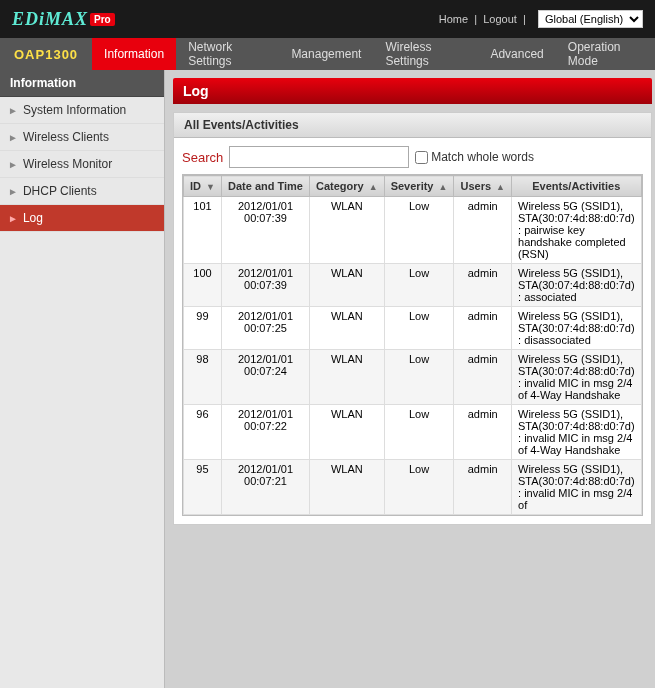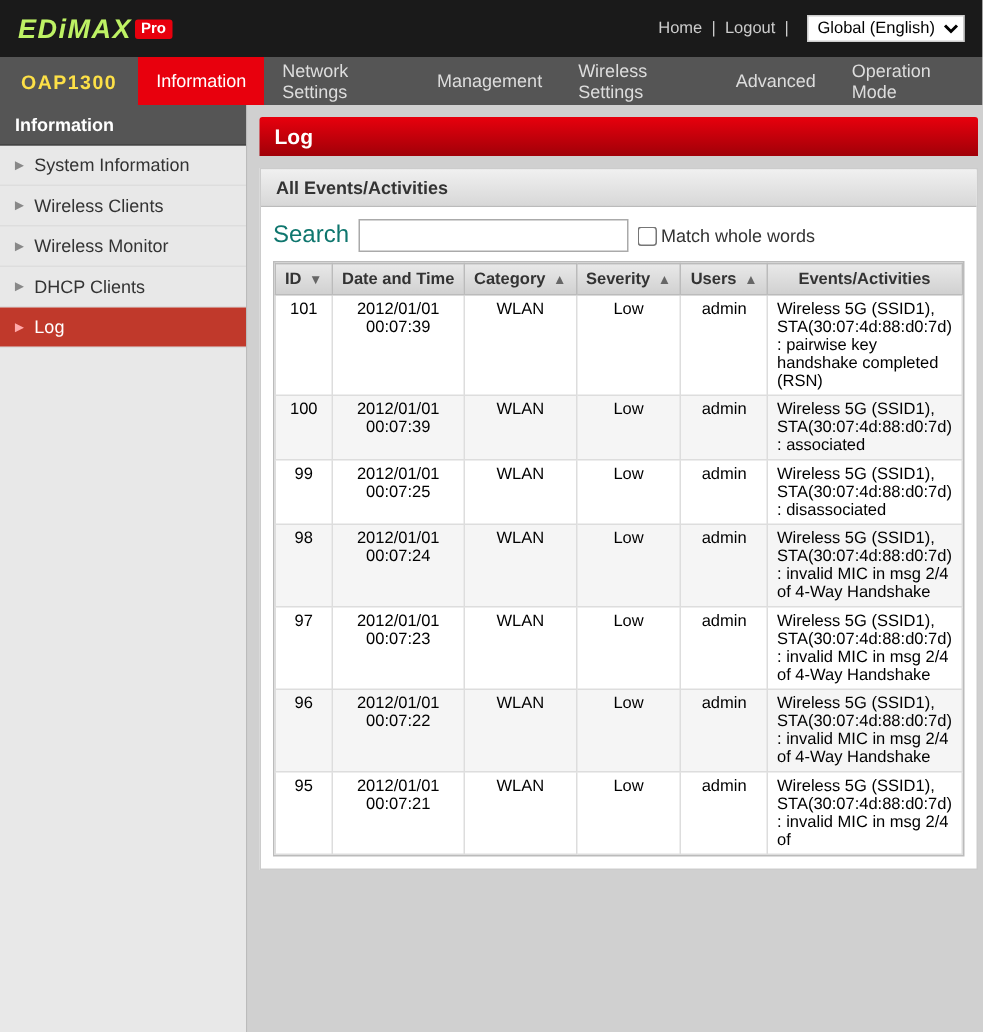--- a/index.html
+++ b/index.html
@@ -17,21 +17,21 @@
     .logo-area {
       display: flex;
       align-items: center;
     }
     .logo-edimax {
       color: white;
       font-weight: bold;
       font-size: 18px;
       letter-spacing: 1px;
     }
-    .logo-edimax span.ed { color: #bef264; font-style: italic; }
+    .logo-edimax span.ed { color: #5eead4; font-style: italic; font-family: Liberation Serif, serif; }
     .logo-pro {
       background: #e8000d;
       color: white;
       font-size: 10px;
       font-weight: bold;
       padding: 1px 4px;
       border-radius: 2px;
       margin-left: 2px;
     }
     .top-links {
@@ -153,22 +153,22 @@
     }
 
     
     .search-bar {
       display: flex;
       align-items: center;
       margin-bottom: 6px;
       gap: 6px;
     }
     .search-label {
-      font-size: 16px;
-      color: #0f766e;
+      font-size: 13px;
+      color: #b91c1c;
     }
     .search-input {
       border: 1px solid #aaa;
       padding: 2px 4px;
       font-size: 12px;
       width: 180px;
       height: 22px;
     }
     .match-label {
       font-size: 12px;
@@ -353,28 +353,20 @@
                 </tr>
                 <tr>
                   <td>98</td>
                   <td>2012/01/01 00:07:24</td>
                   <td>WLAN</td>
                   <td>Low</td>
                   <td>admin</td>
                   <td class="event-desc">Wireless 5G (SSID1), STA(30:07:4d:88:d0:7d) : invalid MIC in msg 2/4 of 4-Way Handshake</td>
                 </tr>
                 <tr>
-                  <td>97</td>
-                  <td>2012/01/01 00:07:23</td>
-                  <td>WLAN</td>
-                  <td>Low</td>
-                  <td>admin</td>
-                  <td class="event-desc">Wireless 5G (SSID1), STA(30:07:4d:88:d0:7d) : invalid MIC in msg 2/4 of 4-Way Handshake</td>
-                </tr>
-                <tr>
                   <td>96</td>
                   <td>2012/01/01 00:07:22</td>
                   <td>WLAN</td>
                   <td>Low</td>
                   <td>admin</td>
                   <td class="event-desc">Wireless 5G (SSID1), STA(30:07:4d:88:d0:7d) : invalid MIC in msg 2/4 of 4-Way Handshake</td>
                 </tr>
                 <tr>
                   <td>95</td>
                   <td>2012/01/01 00:07:21</td>

